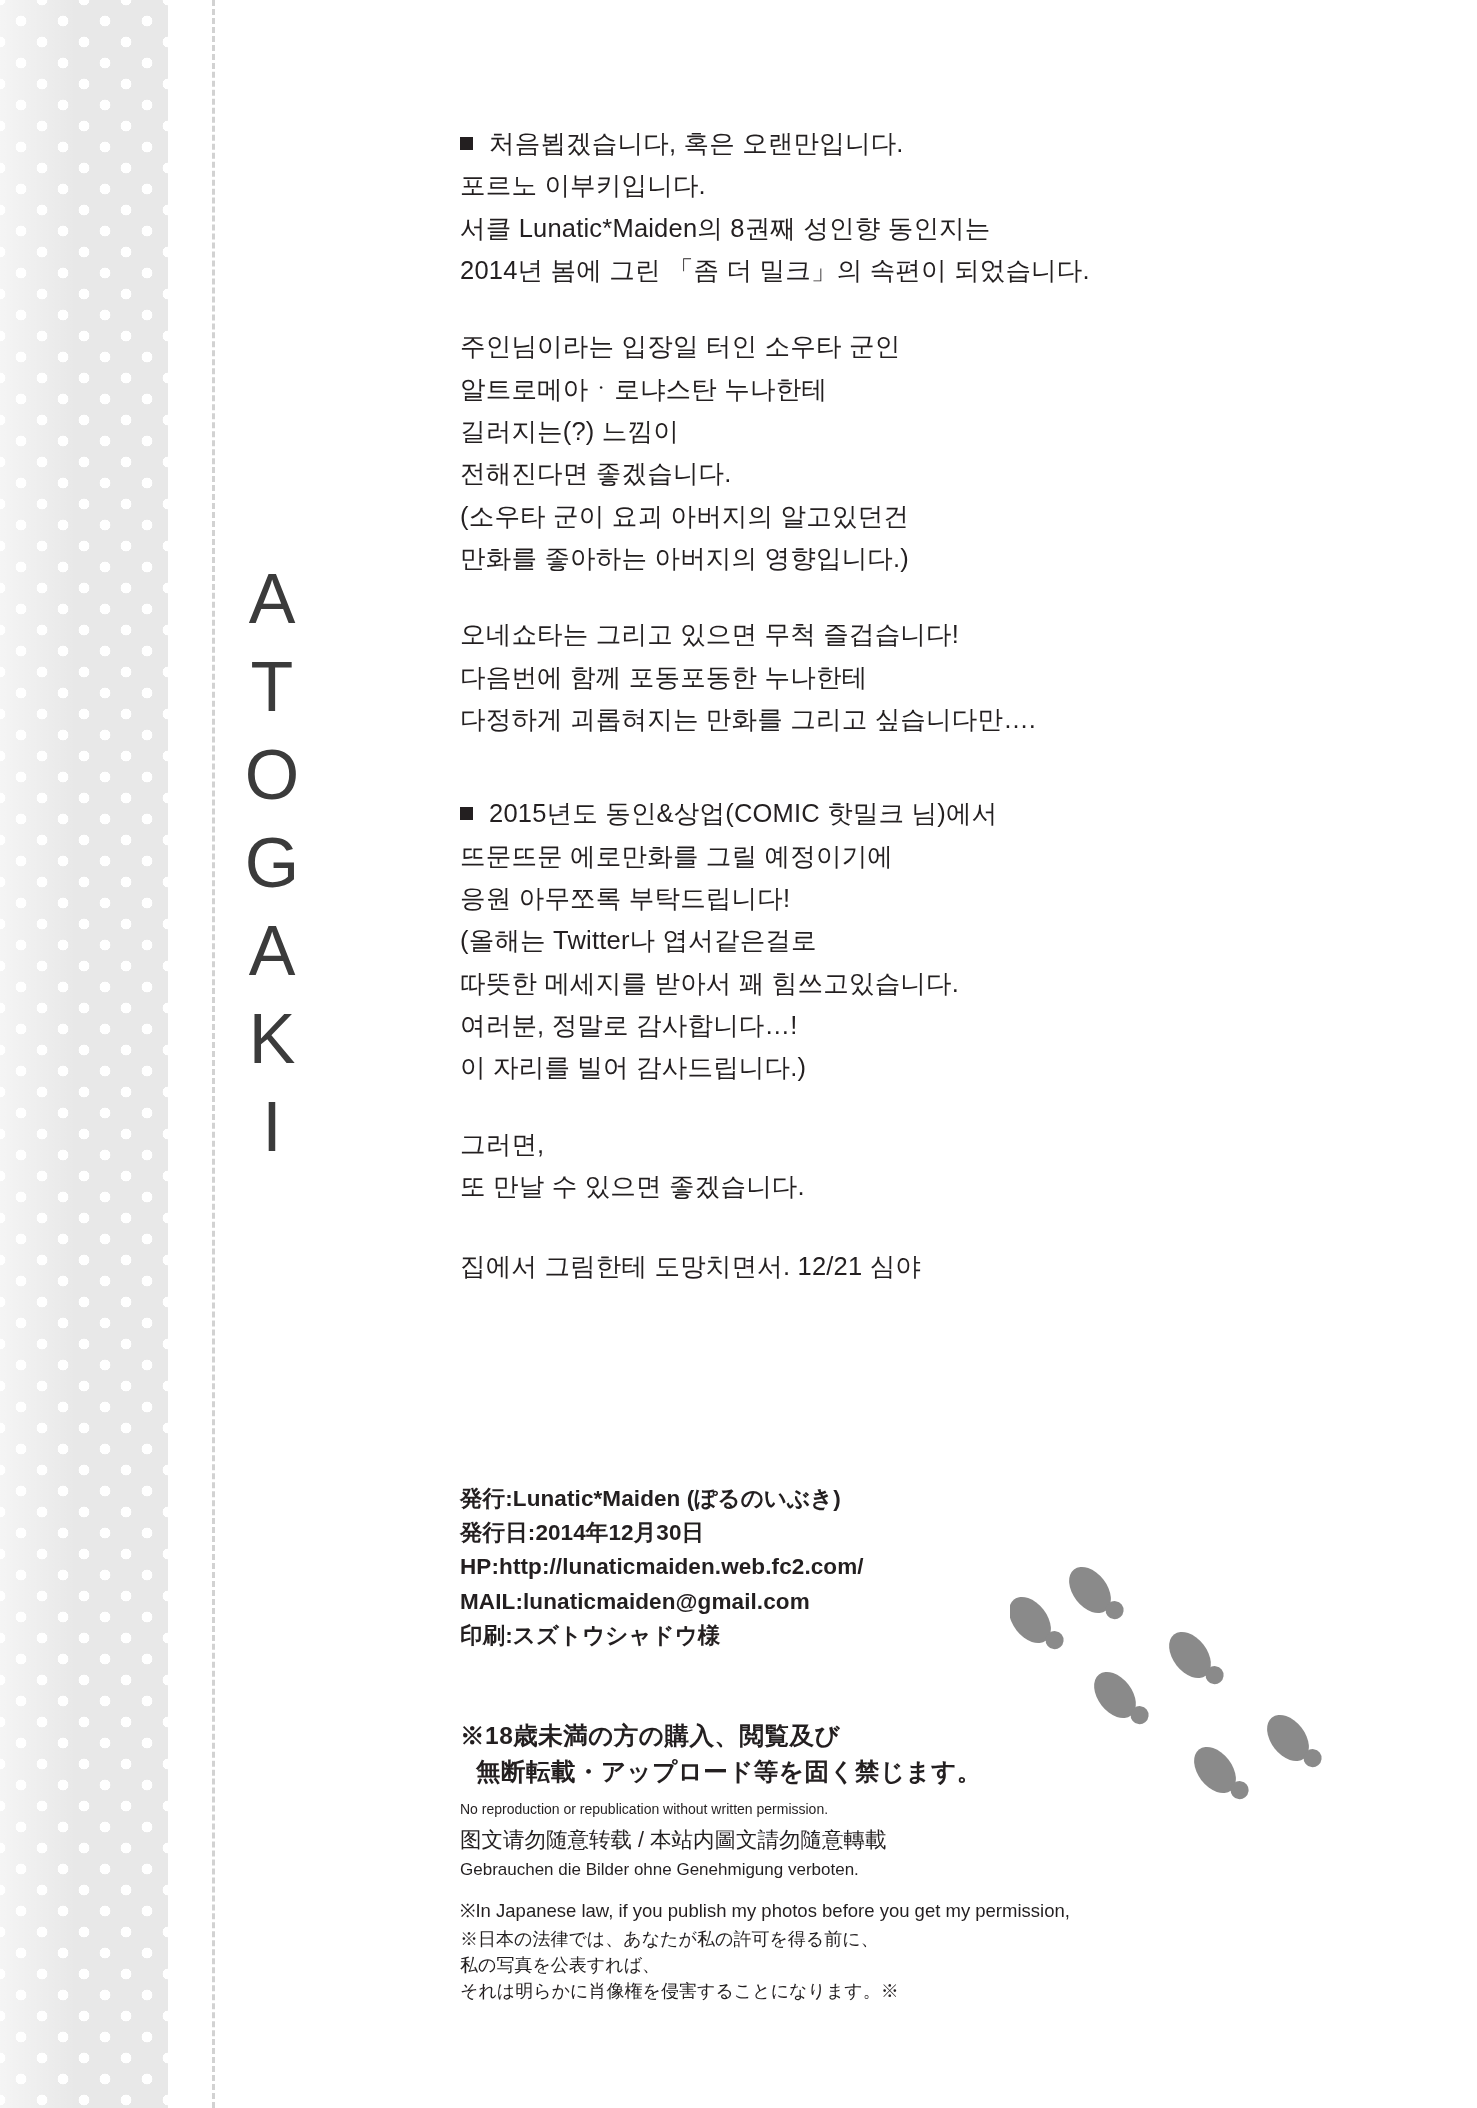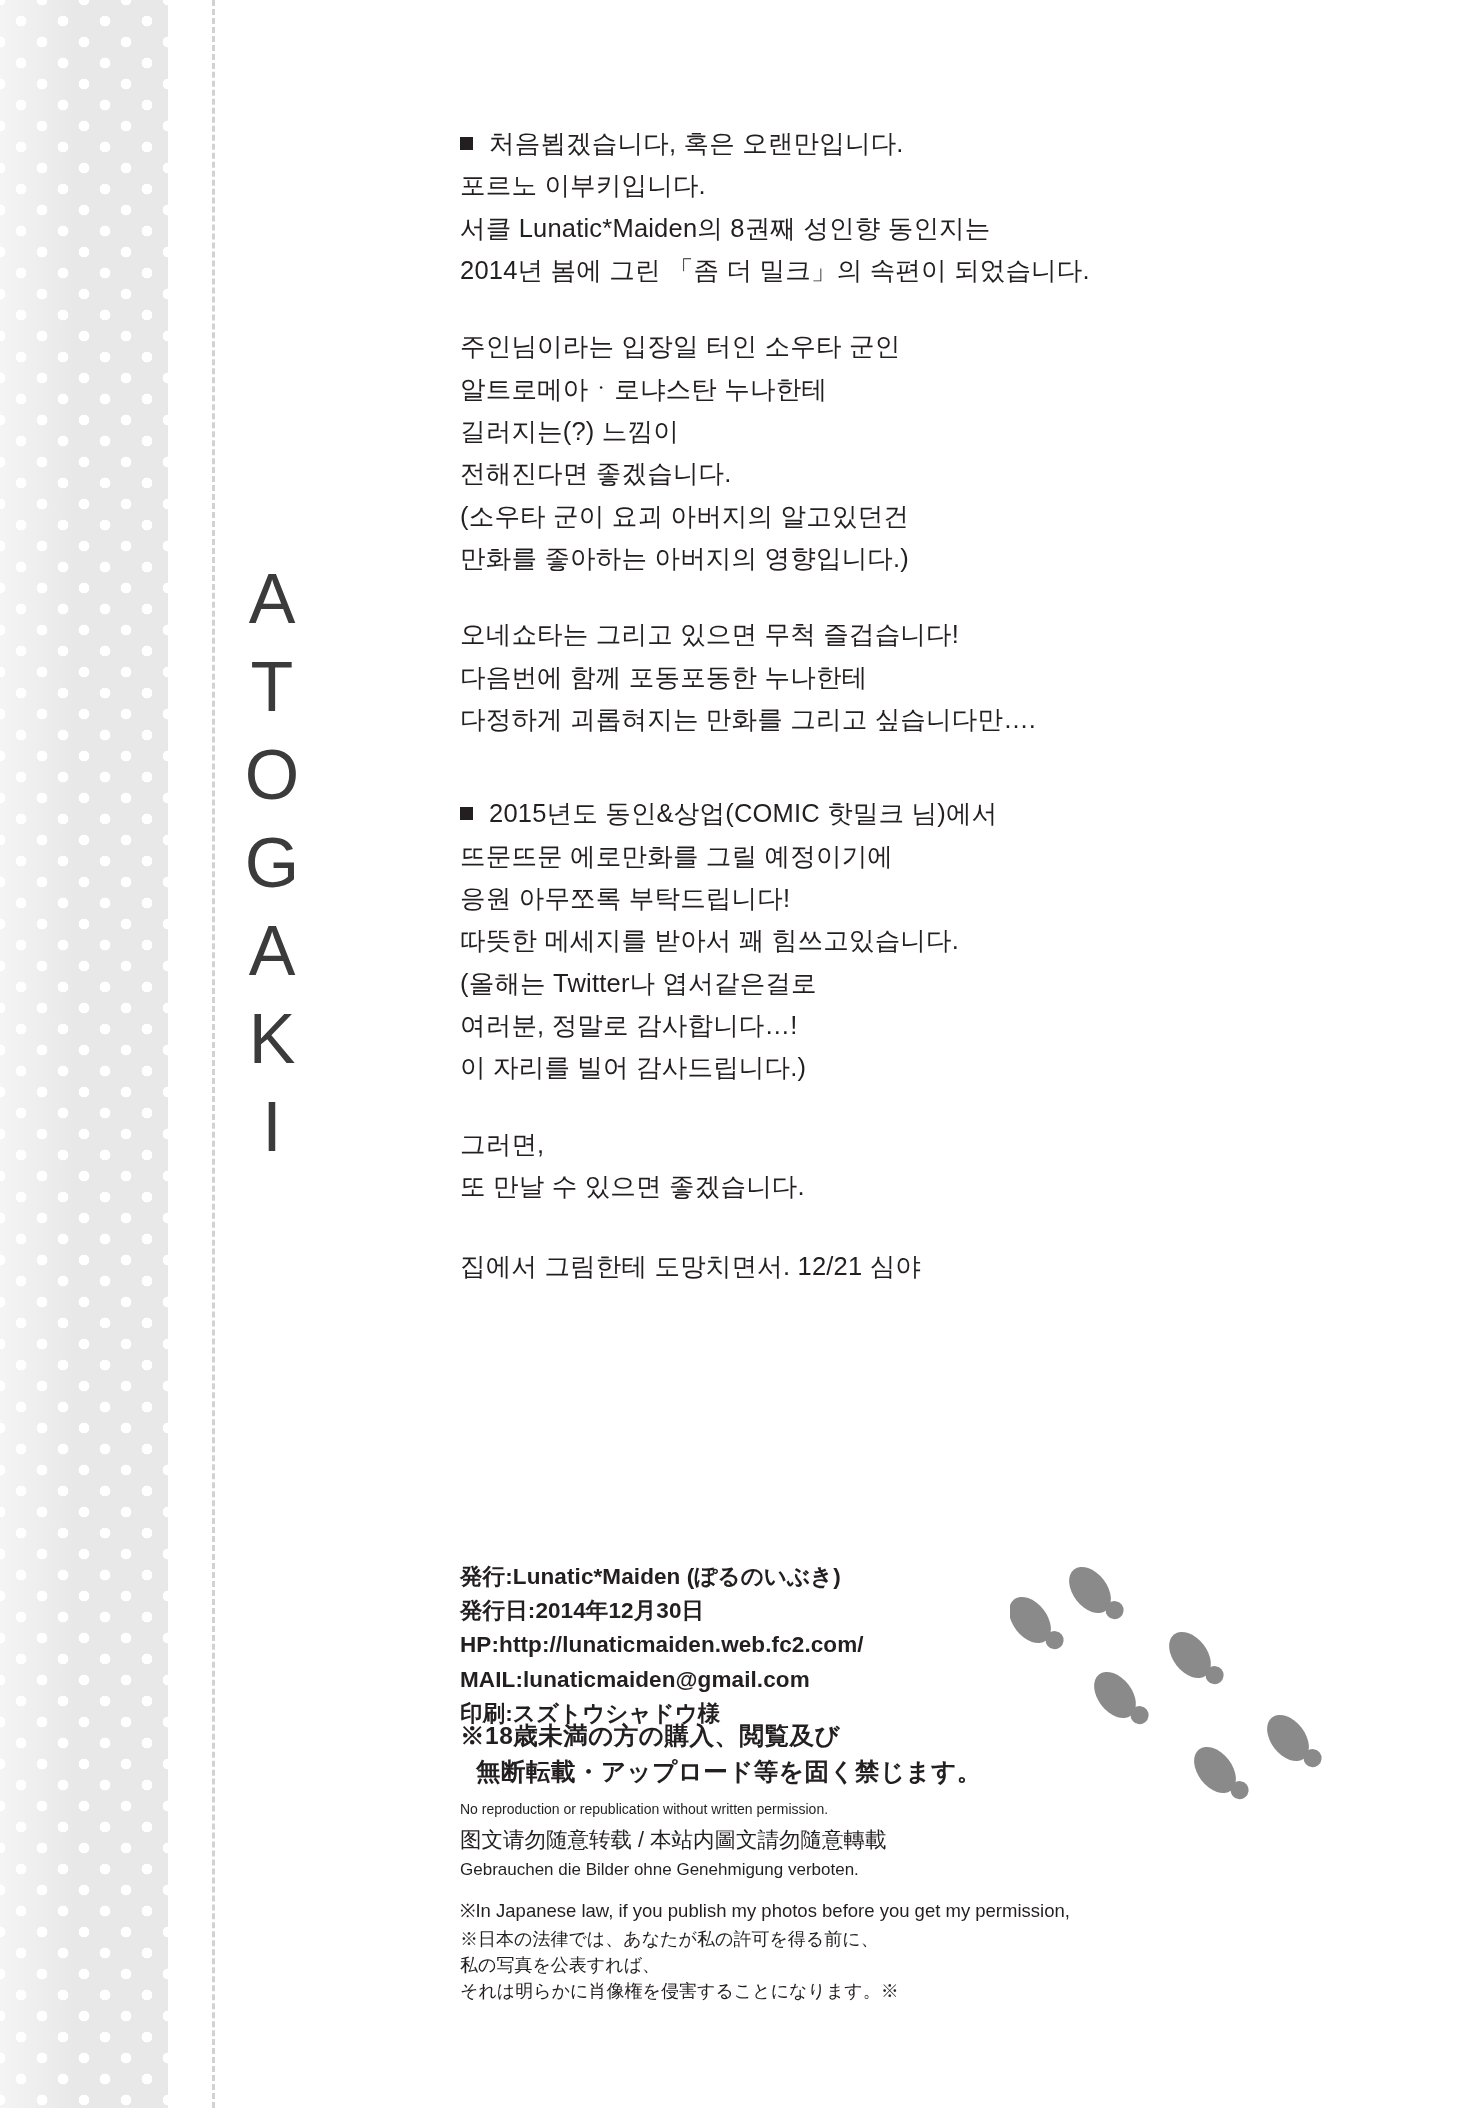--- a/index.html
+++ b/index.html
@@ -84,21 +84,21 @@
     background: #231f20;
     margin-right: 16px;
     vertical-align: 2px;
   }
   .para .ln { display: block; }
 
   
   .colophon {
     position: absolute;
     left: 460px;
-    top: 1560px;
+    top: 1482px;
     width: 780px;
     font-size: 22.5px;
     line-height: 1.52;
     font-weight: bold;
     color: #231f20;
     letter-spacing: 0.1px;
   }
   .colophon .ln { display: block; }
 
   
@@ -187,22 +187,22 @@
     <p class="para">
       <span class="ln">오네쇼타는 그리고 있으면 무척 즐겁습니다!</span>
       <span class="ln">다음번에 함께 포동포동한 누나한테</span>
       <span class="ln">다정하게 괴롭혀지는 만화를 그리고 싶습니다만….</span>
     </p>
 
     <p class="para" style="margin-top:52px;">
       <span class="bullet"></span><span class="ln-inline">2015년도 동인&amp;상업(COMIC 핫밀크 님)에서</span>
       <span class="ln">뜨문뜨문 에로만화를 그릴 예정이기에</span>
       <span class="ln">응원 아무쪼록 부탁드립니다!</span>
+      <span class="ln">(올해는 Twitter나 엽서같은걸로</span>
       <span class="ln">따뜻한 메세지를 받아서 꽤 힘쓰고있습니다.</span>
-      <span class="ln">(올해는 Twitter나 엽서같은걸로</span>
       <span class="ln">여러분, 정말로 감사합니다…!</span>
       <span class="ln">이 자리를 빌어 감사드립니다.)</span>
     </p>
 
     <p class="para" style="margin-top:20px;">
       <span class="ln">그러면,</span>
       <span class="ln">또 만날 수 있으면 좋겠습니다.</span>
     </p>
 
     <p class="para" style="margin-top:38px;">

